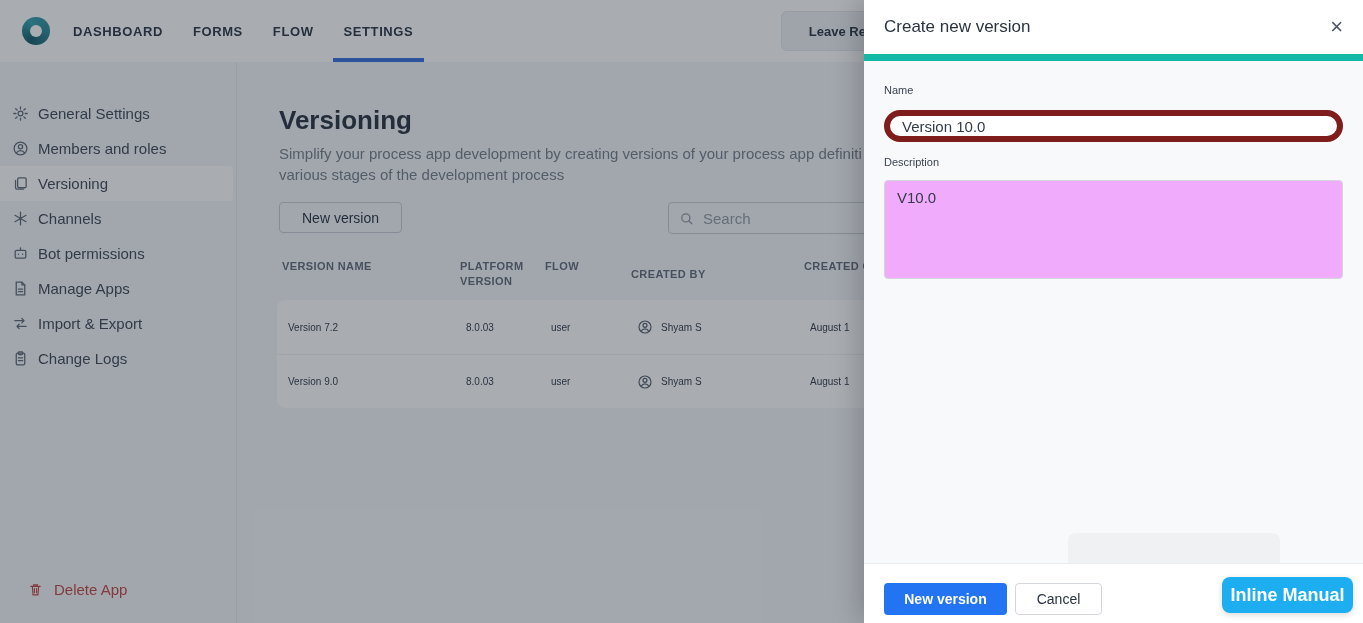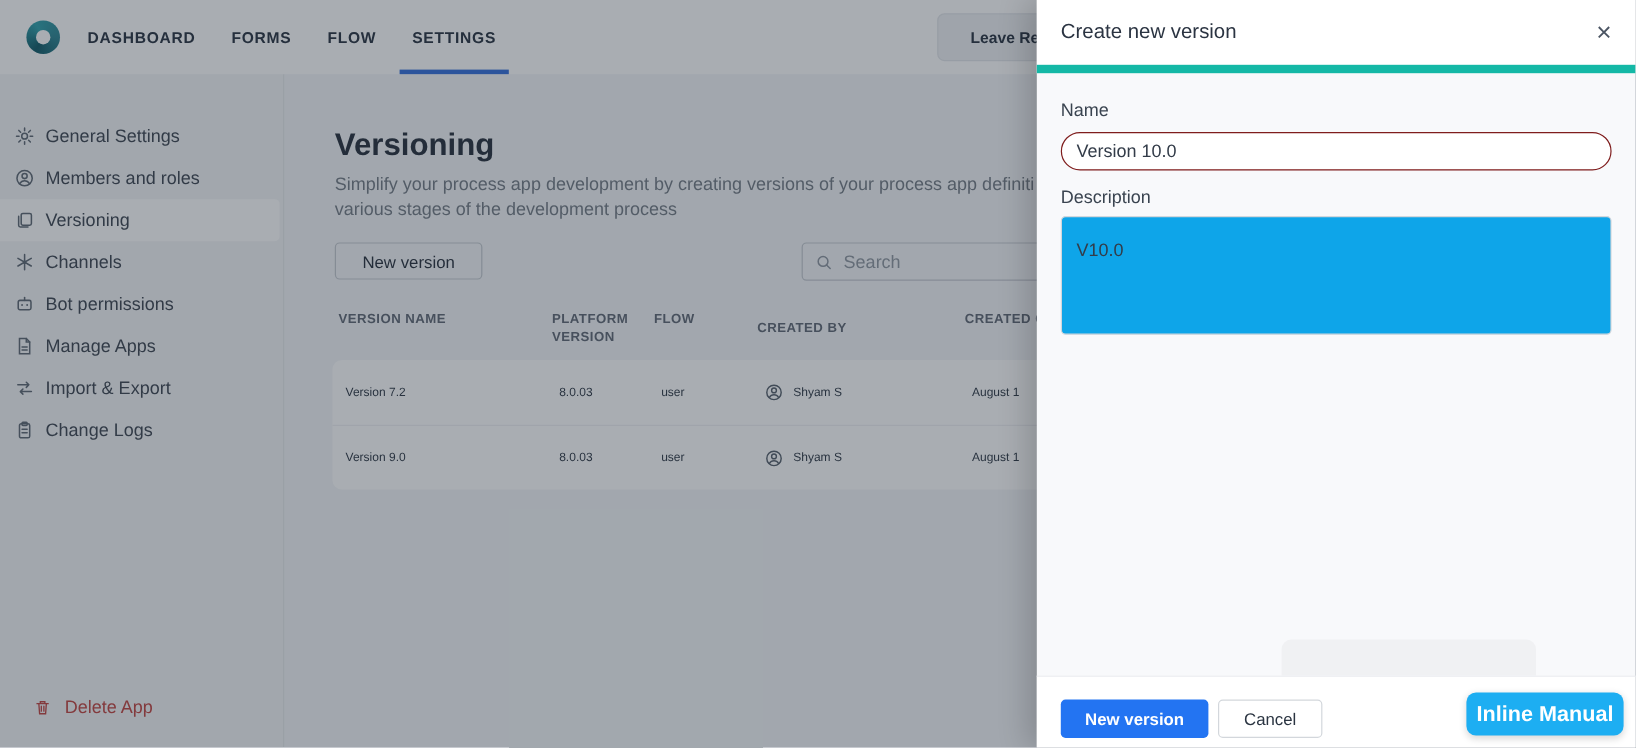--- a/index.html
+++ b/index.html
@@ -54,27 +54,27 @@
   
   .backdrop { position:absolute; left:0; top:0; width:1363px; height:623px; background:rgba(40,50,63,0.40); z-index:50; }
 
   
   .drawer { position:absolute; left:864px; top:0; width:499px; height:623px; background:#f8f9fb; z-index:100;
             box-shadow:-8px 0 24px rgba(0,0,0,0.18); }
   .drawer-header { position:absolute; left:0; top:0; width:100%; height:61px; background:#ffffff; border-bottom:7px solid #14b8a6;
                    display:flex; align-items:center; justify-content:space-between; padding:0 20px; }
   .drawer-title { font-size:17px; color:#2b3442; }
   .close-x { font-size:22px; color:#4b5563; cursor:pointer; line-height:1; }
-  .field-label { position:absolute; left:20px; font-size:15px; color:#3a4450; }
+  .field-label { position:absolute; left:20px; font-size:11px; color:#3a4450; }
   .lbl-name { top:84px; }
   .lbl-desc { top:156px; }
-  .txt-input { position:absolute; left:20px; top:110px; width:459px; height:32px; background:#ffffff; border:1px solid #7f1d1d;
+  .txt-input { position:absolute; left:20px; top:110px; width:459px; height:32px; background:#ffffff; border:6px solid #7f1d1d;
                border-radius:16px; padding:0 12px; font-size:15px; color:#333c49; font-family:"Liberation Sans", sans-serif; outline:none; }
-  .txt-area { position:absolute; left:20px; top:180px; width:459px; height:99px; background:#0ea5e9; border:1px solid #d3d7dc;
-              border-radius:4px; padding:19px 12px; font-size:15px; color:#333c49; font-family:"Liberation Sans", sans-serif;
+  .txt-area { position:absolute; left:20px; top:180px; width:459px; height:99px; background:#f0abfc; border:1px solid #d3d7dc;
+              border-radius:4px; padding:8px 12px; font-size:15px; color:#333c49; font-family:"Liberation Sans", sans-serif;
               resize:none; outline:none; }
   .drawer-footer { position:absolute; left:0; bottom:0; width:100%; height:60px; background:#ffffff; border-top:1px solid #ebedf0; z-index:3; }
   .btn-primary { position:absolute; left:20px; top:19px; width:123px; height:32px; background:#2374f2; color:#ffffff; border:none;
                  border-radius:4px; font-size:14px; font-weight:bold; font-family:"Liberation Sans", sans-serif; cursor:pointer; }
   .btn-cancel { position:absolute; left:151px; top:19px; width:87px; height:32px; background:#ffffff; color:#2a3441;
                 border:1px solid #d3d7dc; border-radius:4px; font-size:14px; font-family:"Liberation Sans", sans-serif; cursor:pointer; }
 
   .tooltip-rect { position:absolute; left:204px; top:533px; width:212px; height:48px; background:#f0f1f3; border-radius:8px; z-index:1; }
   .watermark { position:absolute; left:208px; top:570px; width:280px; font-size:15px; color:#c5ccd4; z-index:2; white-space:nowrap; }
   .inline-manual { position:absolute; left:358px; top:577px; width:131px; height:36px; background:#1daef2; border:none; border-radius:8px;

